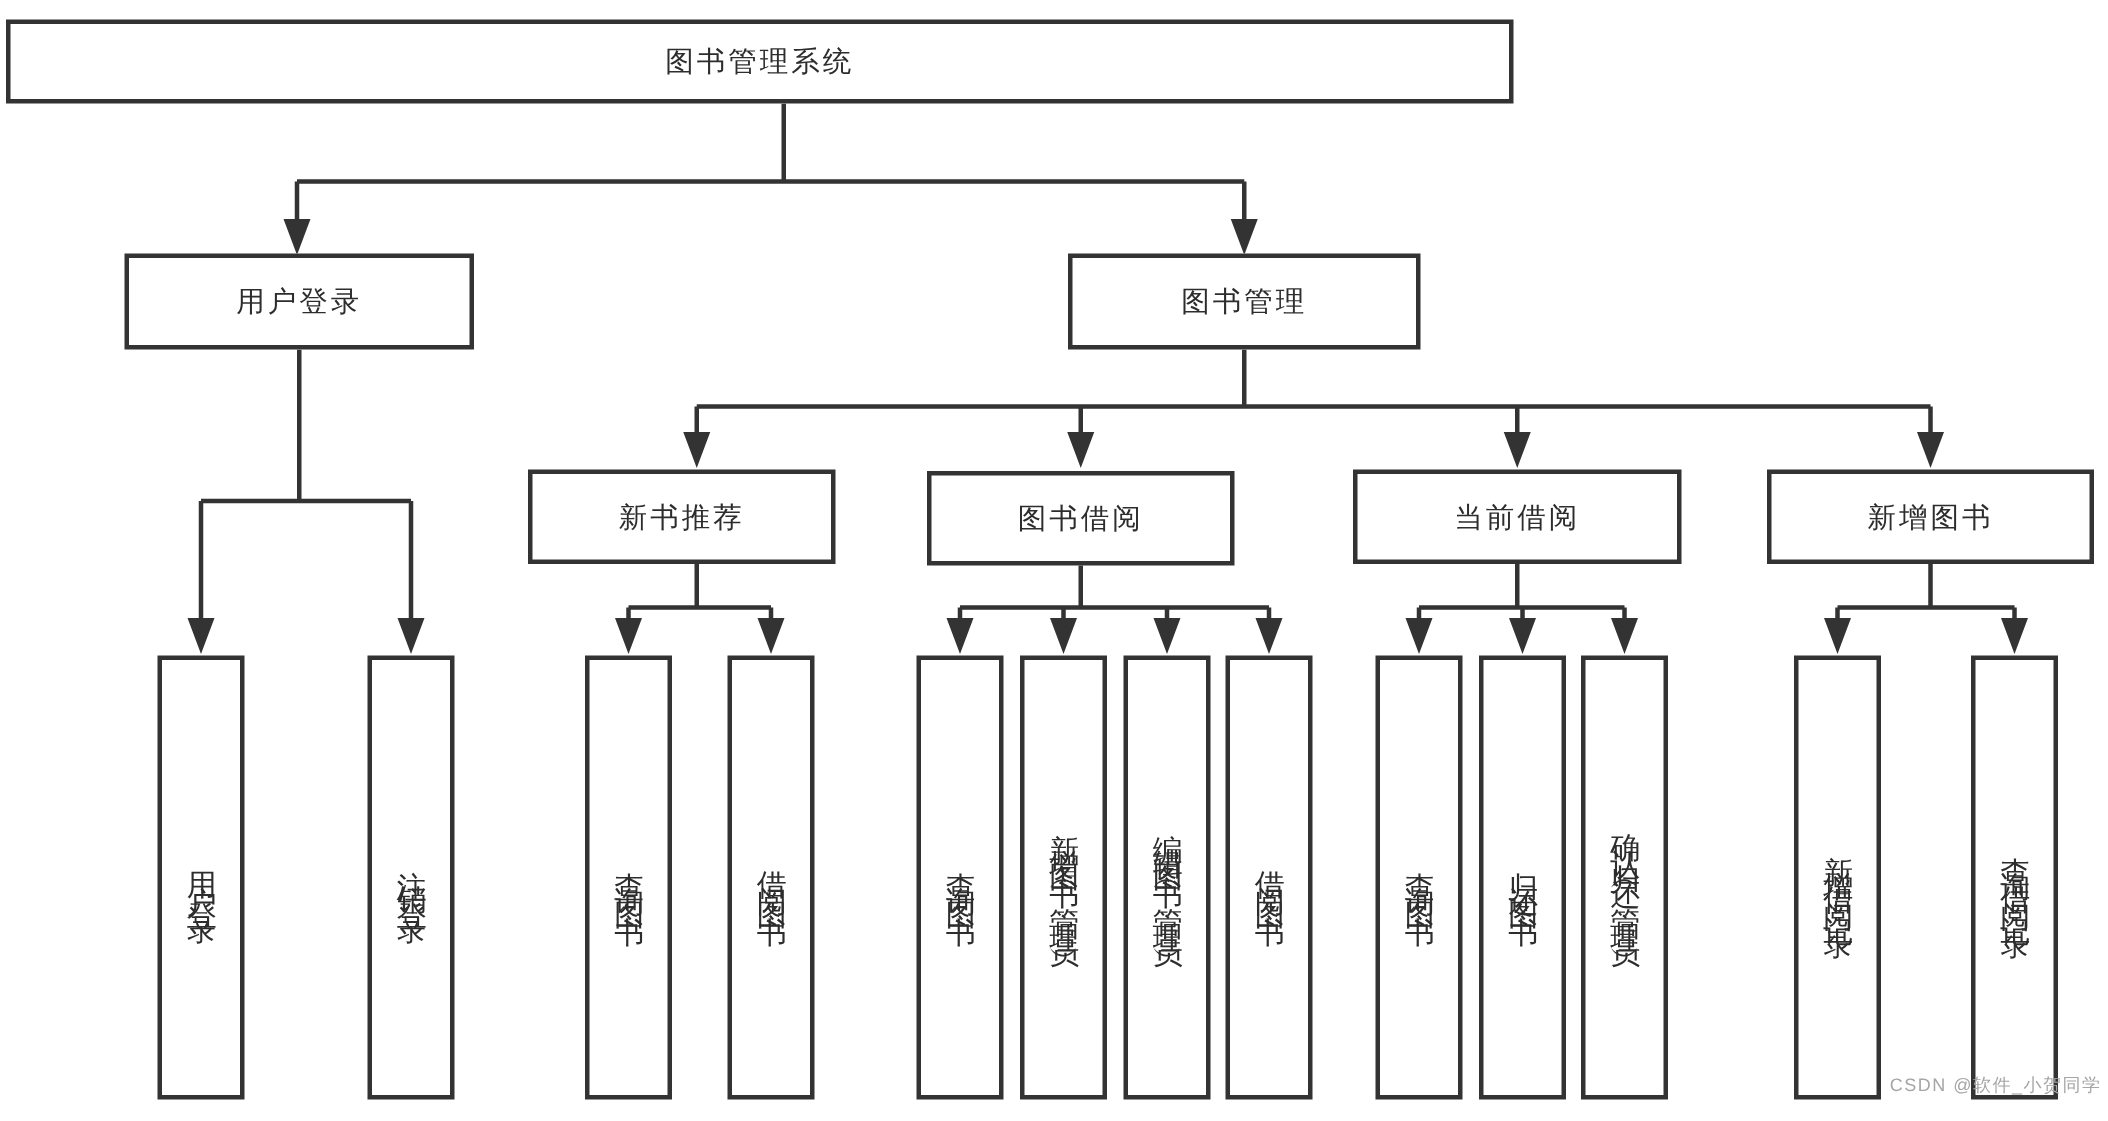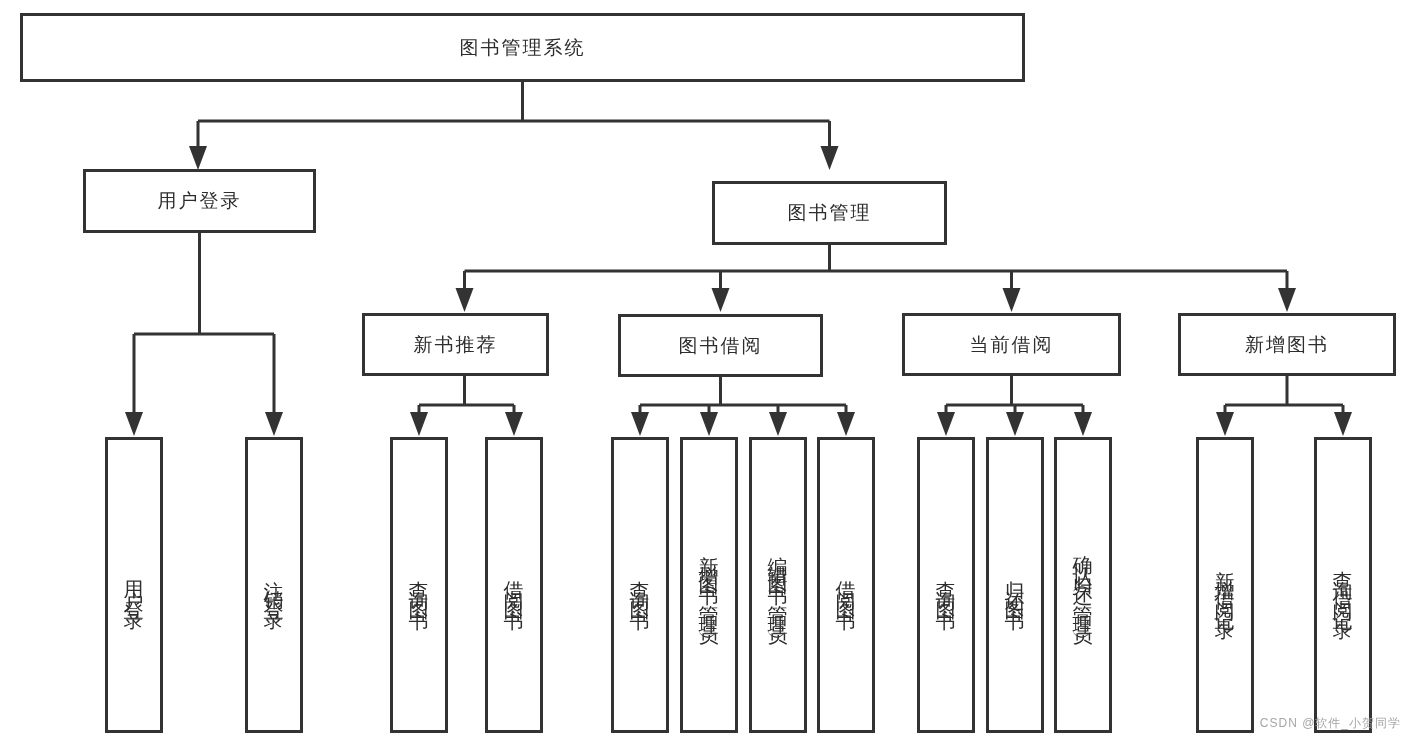--- a/index.html
+++ b/index.html
@@ -95,26 +95,26 @@
     <path class="wire" d="M1011.5 376 V405 M946 405 H1083 M946 405 V414 M1015 405 V414 M1083 405 V414"></path>
     <polygon class="arrow" points="937,412 955,412 946,436"></polygon>
     <polygon class="arrow" points="1006,412 1024,412 1015,436"></polygon>
     <polygon class="arrow" points="1074,412 1092,412 1083,436"></polygon>
 
     <path class="wire" d="M1287 376 V405 M1225 405 H1343 M1225 405 V414 M1343 405 V414"></path>
     <polygon class="arrow" points="1216,412 1234,412 1225,436"></polygon>
     <polygon class="arrow" points="1334,412 1352,412 1343,436"></polygon>
   </svg>
 
-  <div class="hbox" style="left:20px; top:13px; width:1005px; height:69px;">图书管理系统</div>
+  <div class="hbox" style="left:4px; top:13px; width:1005px; height:56px;">图书管理系统</div>
 
   <div class="hbox" style="left:83px; top:169px; width:233px; height:64px;">用户登录</div>
-  <div class="hbox" style="left:712px; top:169px; width:235px; height:64px;margin-top:12px;">图书管理</div>
+  <div class="hbox" style="left:712px; top:169px; width:235px; height:64px;">图书管理</div>
 
-  <div class="hbox" style="left:362px; top:313px; width:187px; height:63px;">新书推荐</div>
+  <div class="hbox" style="left:352px; top:313px; width:205px; height:63px;">新书推荐</div>
   <div class="hbox" style="left:618px; top:314px; width:205px; height:63px;">图书借阅</div>
   <div class="hbox" style="left:902px; top:313px; width:219px; height:63px;">当前借阅</div>
   <div class="hbox" style="left:1178px; top:313px; width:218px; height:63px;">新增图书</div>
 
   <div class="vbox" style="left:105px; top:437px; width:58px; height:296px;">用户登录</div>
   <div class="vbox" style="left:245px; top:437px; width:58px; height:296px;">注销登录</div>
 
   <div class="vbox" style="left:390px; top:437px; width:58px; height:296px;">查询图书</div>
   <div class="vbox" style="left:485px; top:437px; width:58px; height:296px;">借阅图书</div>
 

